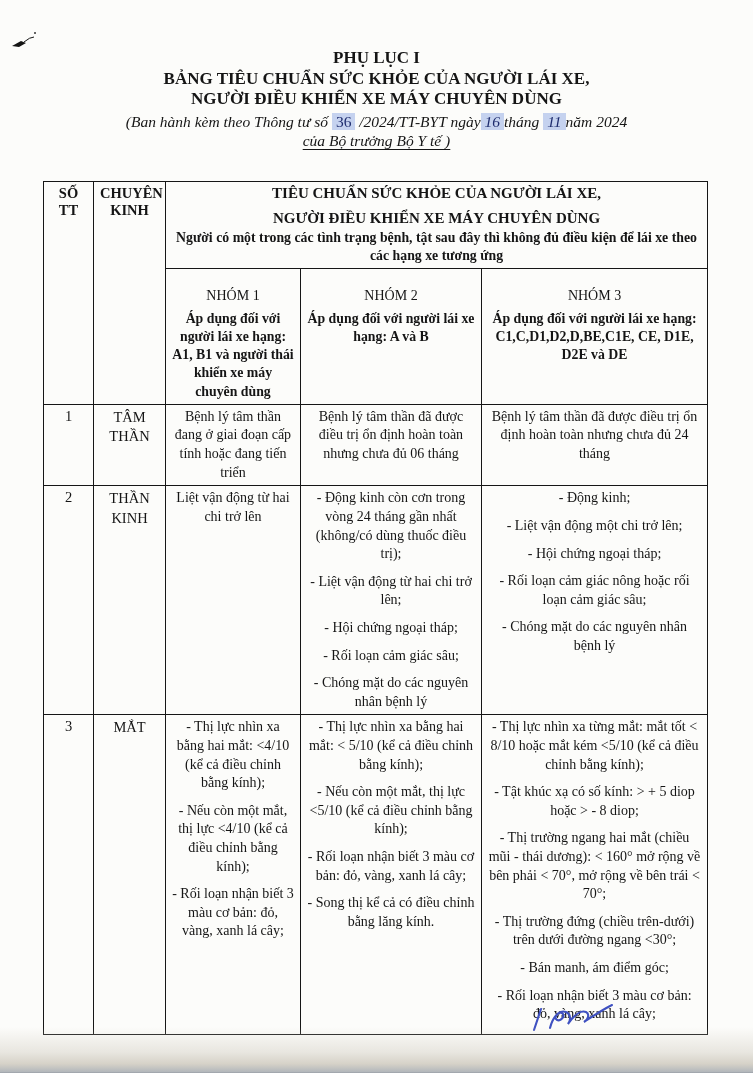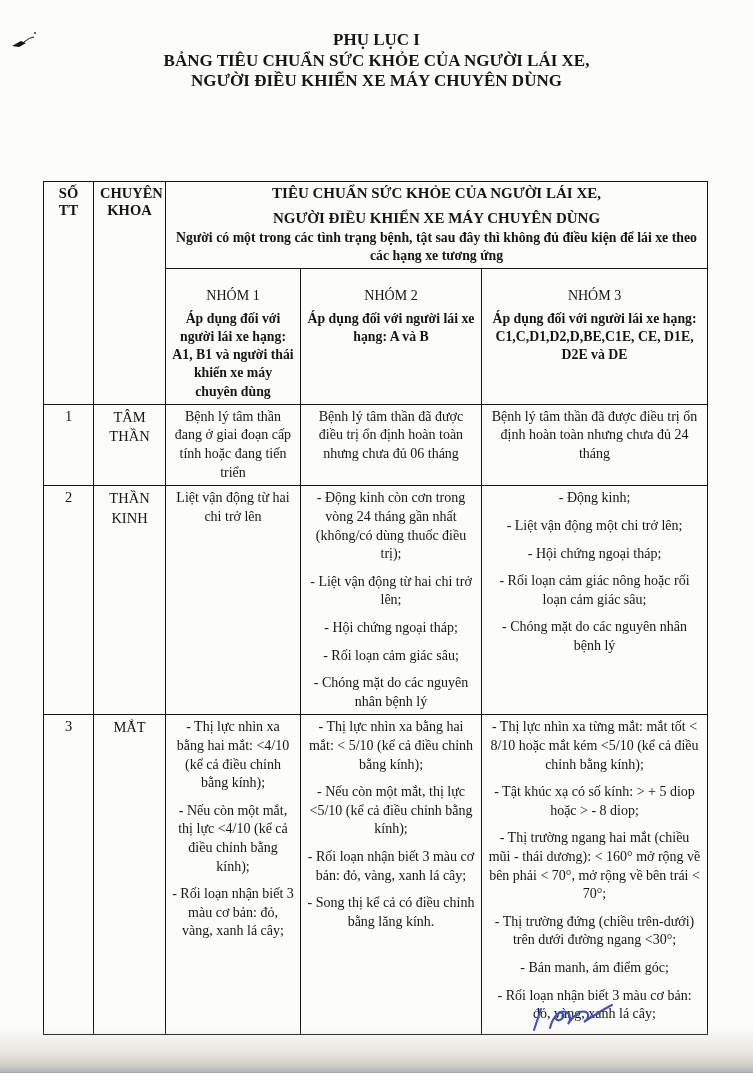--- a/index.html
+++ b/index.html
@@ -18,21 +18,21 @@
     content:"";
     position:absolute; left:0; right:0; bottom:0; height:46px;
     background: linear-gradient(to bottom,
       rgba(216,212,202,0) 0%, rgba(216,212,202,.55) 55%,
       #d6d2c8 80%, #b4b8bc 97%, #989ea6 100%);
     pointer-events:none;
   }
   .corner-mark { position:absolute; left:8px; top:26px; }
 
   
-  .doc-header { text-align:center; padding-top:30px; line-height:1.22; }
+  .doc-header { text-align:center; padding-top:48px; line-height:1.22; }
   .t1 { font-weight:bold; font-size:17px; }
   .t2 { font-weight:bold; font-size:17px; }
   .issuance { font-style:italic; font-size:15.5px; margin-top:3px; }
   .issuance .hl {
     background:#c5d2ef; color:#1e2c6e; padding:0 4px; font-weight:normal;
   }
   .issuance .num-upright { font-style:normal; }
   .issuance-line2 {
     font-style:italic; font-size:15.5px;
     text-decoration:underline; text-underline-offset:3px;
@@ -80,34 +80,36 @@
   <svg class="corner-mark" width="40" height="28" viewBox="0 0 40 28">
     <path d="M4 20 l9 -5 5 2 -7 4 z" fill="#141414"></path>
     <path d="M16 16 q6 -5 10 -5" stroke="#141414" stroke-width="1" fill="none"></path>
     <circle cx="27" cy="7" r="1" fill="#333"></circle>
   </svg>
 
   <div class="doc-header">
     <div class="t1">PHỤ LỤC I</div>
     <div class="t2">BẢNG TIÊU CHUẨN SỨC KHỎE CỦA NGƯỜI LÁI XE,</div>
     <div class="t2">NGƯỜI ĐIỀU KHIỂN XE MÁY CHUYÊN DÙNG</div>
+    <div class="issuance"><span>(Ban hành kèm theo Thông tư số </span><span class="hl num-upright">36</span><span> /2024/TT-BYT ngày</span><span class="hl">16</span><span>tháng </span><span class="hl">11</span><span>năm 2024</span></div>
+    <div class="issuance-line2">của Bộ trưởng Bộ Y tế )</div>
   </div>
 
   <table class="std">
     <colgroup>
       <col style="width:50px">
         <col style="width:72px">
         <col style="width:135px">
         <col style="width:181px">
         <col style="width:226px">
     </colgroup>
     <thead>
       <tr class="h-row1">
         <th class="h-stt" rowspan="2">SỐ TT</th>
-        <th class="h-spec" rowspan="2">CHUYÊN KHOA</th>
+        <th class="h-spec" rowspan="2">CHUYÊN KINH</th>
         <th class="h-main" colspan="3">
           <div class="main-l1">TIÊU CHUẨN SỨC KHỎE CỦA NGƯỜI LÁI XE,</div>
           <div class="main-l2">NGƯỜI ĐIỀU KHIỂN XE MÁY CHUYÊN DÙNG</div>
           <div class="main-desc">Người có một trong các tình trạng bệnh, tật sau đây thì không đủ điều kiện để lái xe theo các hạng xe tương ứng</div>
         </th>
       </tr>
       <tr class="group-row">
         <th>
           <div class="group-name">NHÓM 1</div>
           <div class="group-desc">Áp dụng đối với người lái xe hạng: A1, B1 và người thái khiển xe máy chuyên dùng</div>

